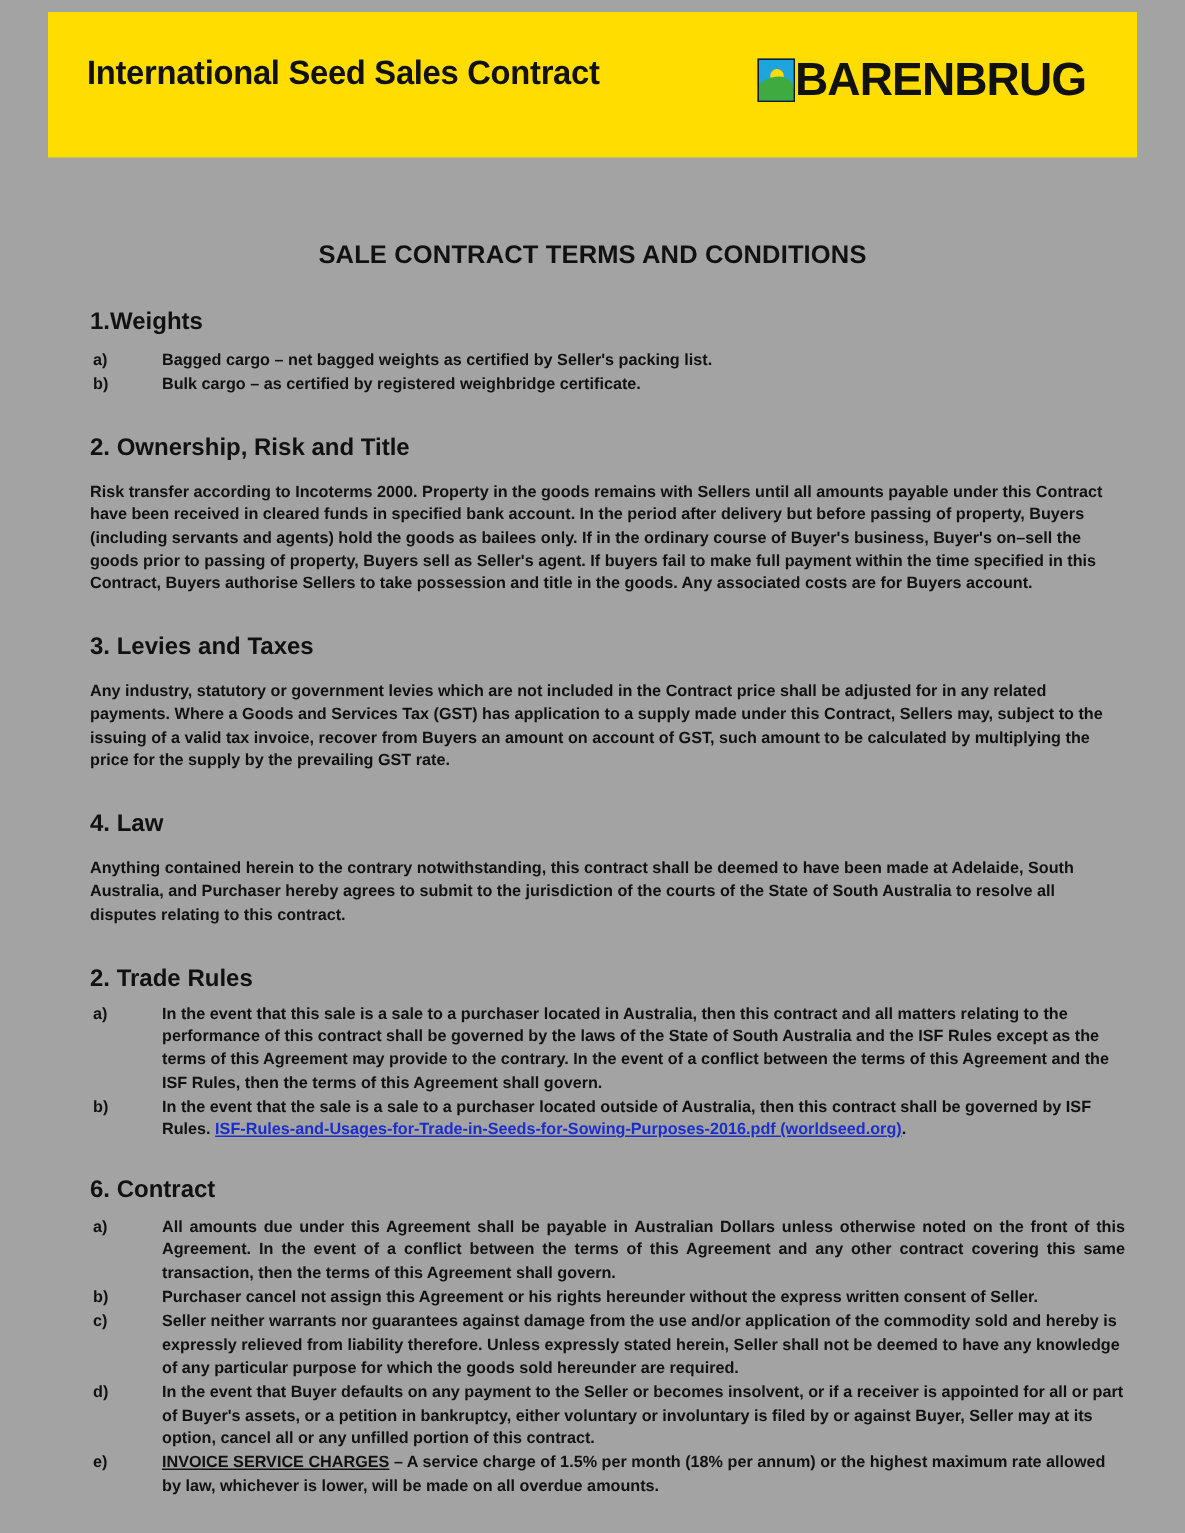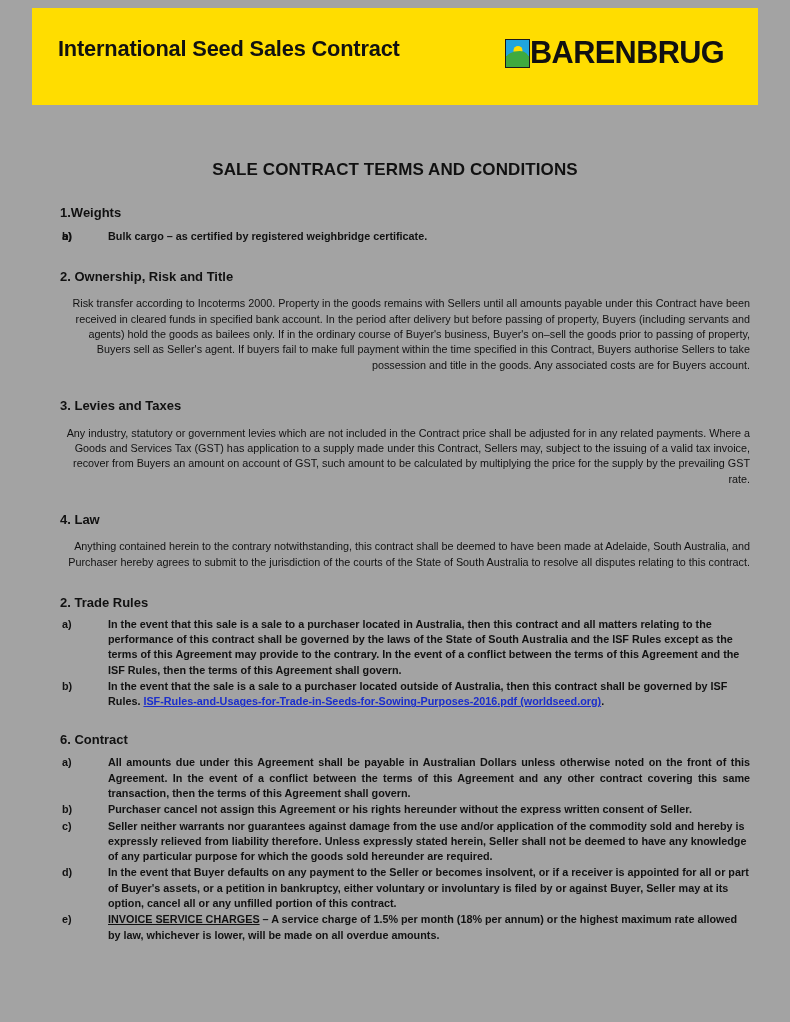--- a/index.html
+++ b/index.html
@@ -125,37 +125,37 @@
     color: #111111;
   }
 
   .content {
     margin: 0;
     padding: 0 40px 0 60px;
     box-sizing: border-box;
   }
 
   .sec-head {
-    font-size: 13px;
+    font-size: 16px;
     font-weight: bold;
     color: #111111;
     margin: 0;
     line-height: 1.35;
   }
   .sec-head.gap-lg { margin-top: 24px; }
   .sec-head.gap-md { margin-top: 21px; }
   .sec-head.first  { margin-top: 24px; }
 
   p.para {
     font-size: 10.8px;
-    font-weight: normal;
+    font-weight: bold;
     line-height: 1.42;
     margin: 11px 0 0 0;
     color: #111111;
-    text-align: right;
+    text-align: left;
   }
 
   
   ol.alpha {
     list-style: none;
     margin: 7px 0 0 0;
     padding: 0;
   }
   ol.alpha.tight { margin-top: 5px; }
   ol.alpha > li {
@@ -209,20 +209,21 @@
 
     <div class="doc-title">SALE CONTRACT TERMS AND CONDITIONS</div>
 
     <div class="content">
 
       <div class="sec-block">
         <div class="sec-head first">1.Weights</div>
         <ol class="alpha">
           <li>
             <span class="marker">a)</span>
+            <span>Bagged cargo – net bagged weights as certified by Seller's packing list.</span>
           </li>
           <li>
             <span class="marker">b)</span>
             <span>Bulk cargo – as certified by registered weighbridge certificate.</span>
           </li>
         </ol>
       </div>
 
       <div class="sec-block">
         <div class="sec-head gap-lg">2. Ownership, Risk and Title</div>

